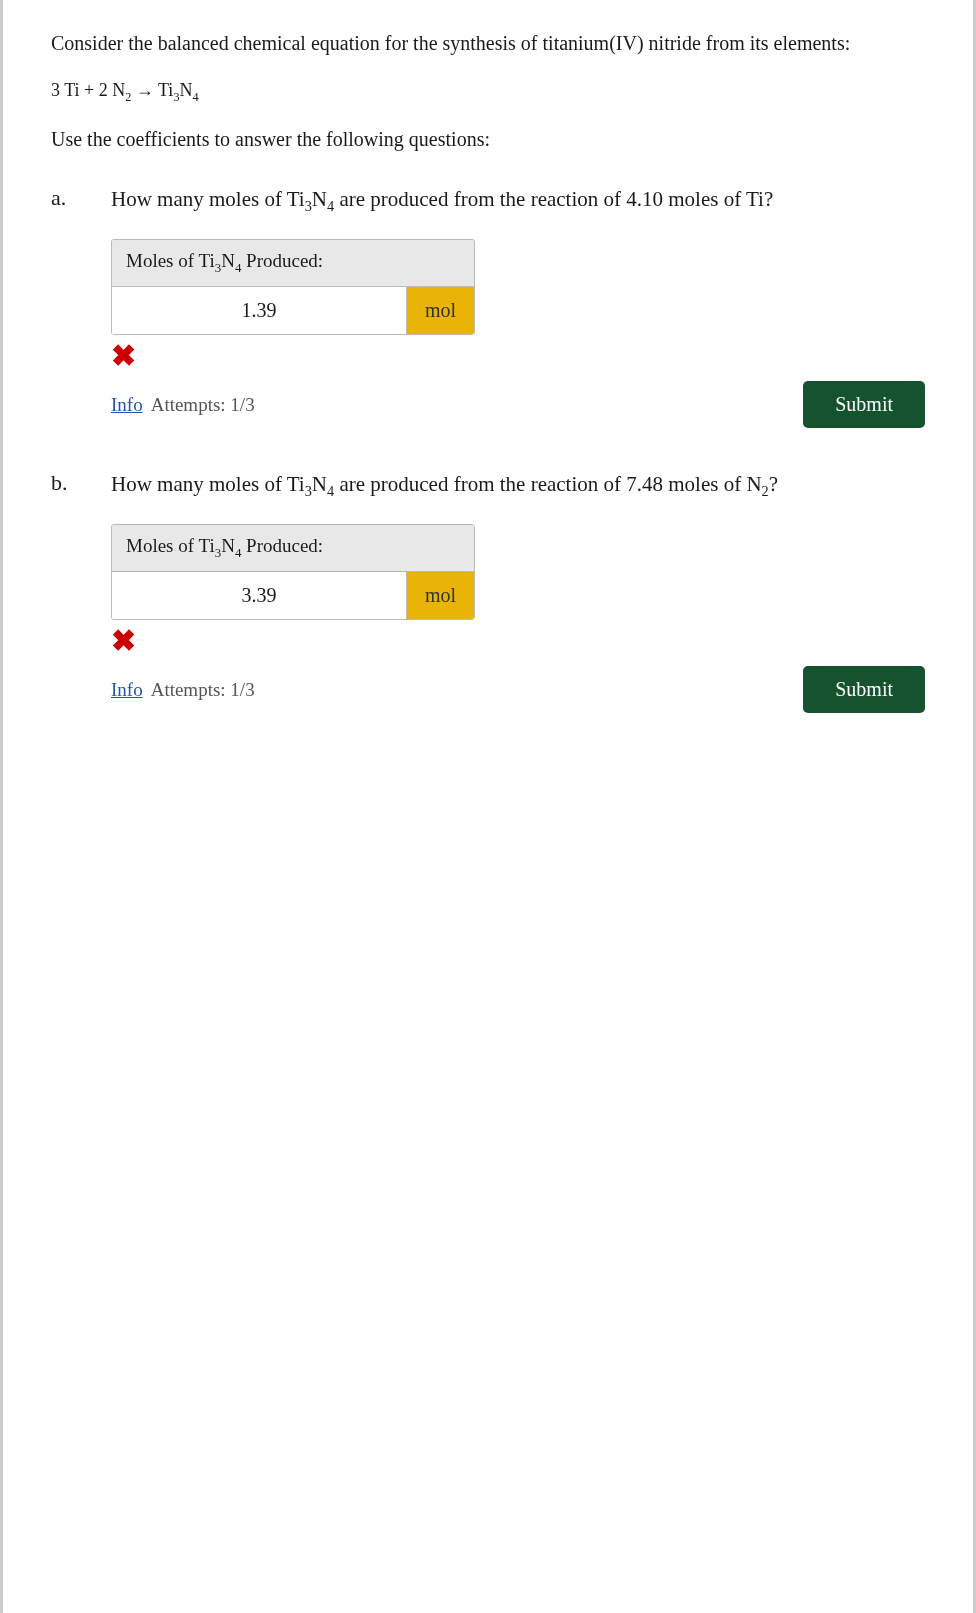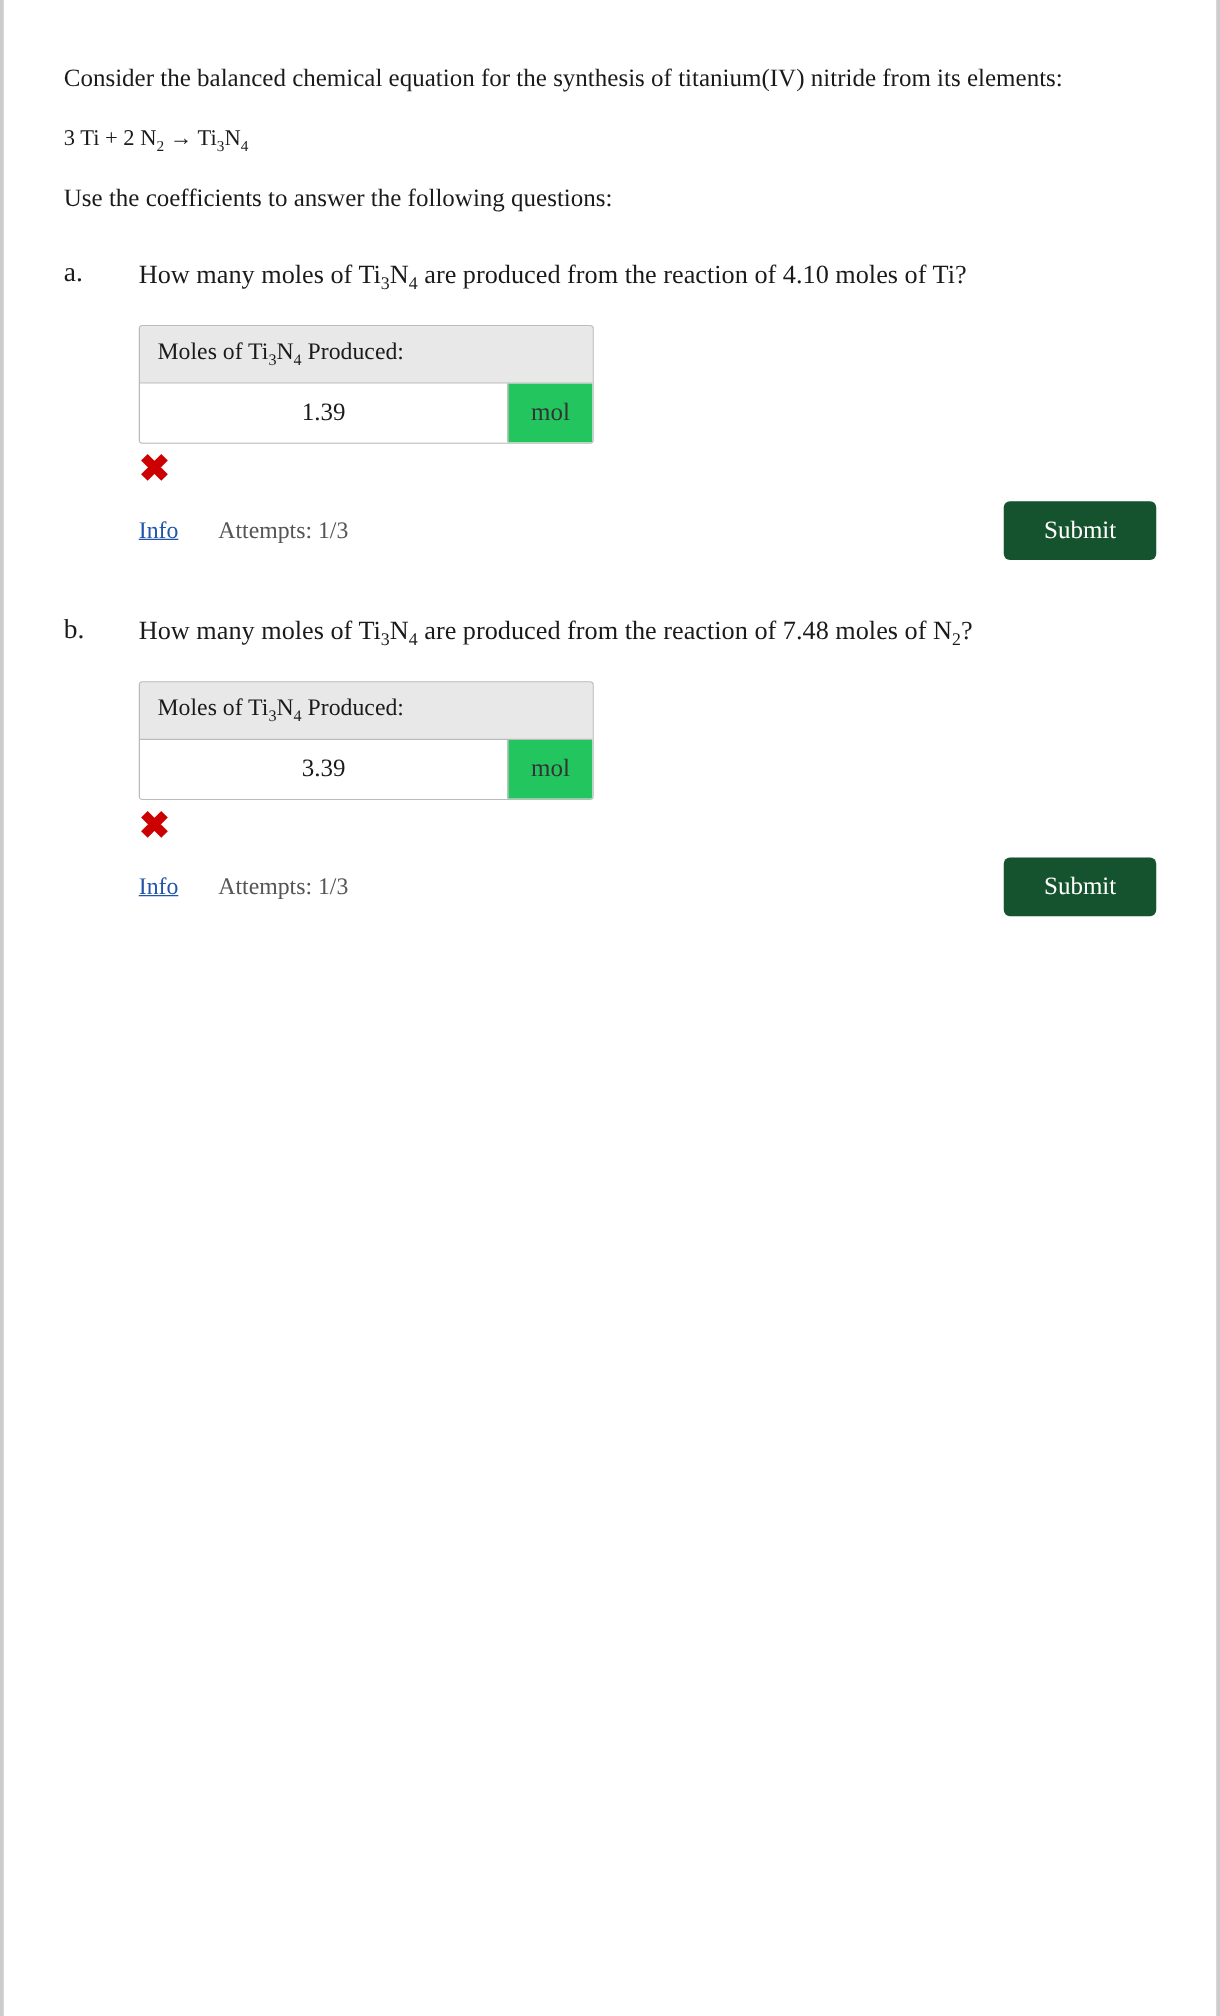--- a/index.html
+++ b/index.html
@@ -13,21 +13,21 @@
       font-family: Georgia, 'Times New Roman', serif;
       font-size: 20px;
       color: #1a1a1a;
     }
 
     .page-container {
       width: 976px;
       min-height: 1613px;
       background: #ffffff;
       margin: 0 auto;
-      padding: 48px 48px 48px 48px;
+      padding: 28px 48px 48px 48px;
       border-left: 3px solid #cccccc;
       border-right: 3px solid #cccccc;
     }
 
     .problem-text {
       margin-bottom: 28px;
       line-height: 1.55;
     }
 
     .equation-line {
@@ -96,21 +96,21 @@
       outline: none;
       padding: 12px 14px;
       font-size: 20px;
       font-family: Georgia, serif;
       background: #ffffff;
       color: #1a1a1a;
       text-align: center;
     }
 
     .input-unit {
-      background: #22c55e;
+      background: #eab308;
       border-left: 1px solid #bbbbbb;
       padding: 12px 18px;
       font-size: 20px;
       color: #333333;
       display: flex;
       align-items: center;
       justify-content: center;
       min-width: 60px;
     }
 
@@ -154,21 +154,21 @@
       flex-direction: row;
       align-items: center;
       margin-top: 6px;
       gap: 18px;
     }
 
     .bottom-row {
       display: flex;
       flex-direction: row;
       align-items: center;
-      gap: 32px;
+      gap: 8px;
       margin-top: 10px;
     }
   </style>
 </head>
 <body>
 
 <div class="page-container">
 
   <div class="problem-text">
     <p>Consider the balanced chemical equation for the synthesis of titanium(IV) nitride from its elements:</p>

